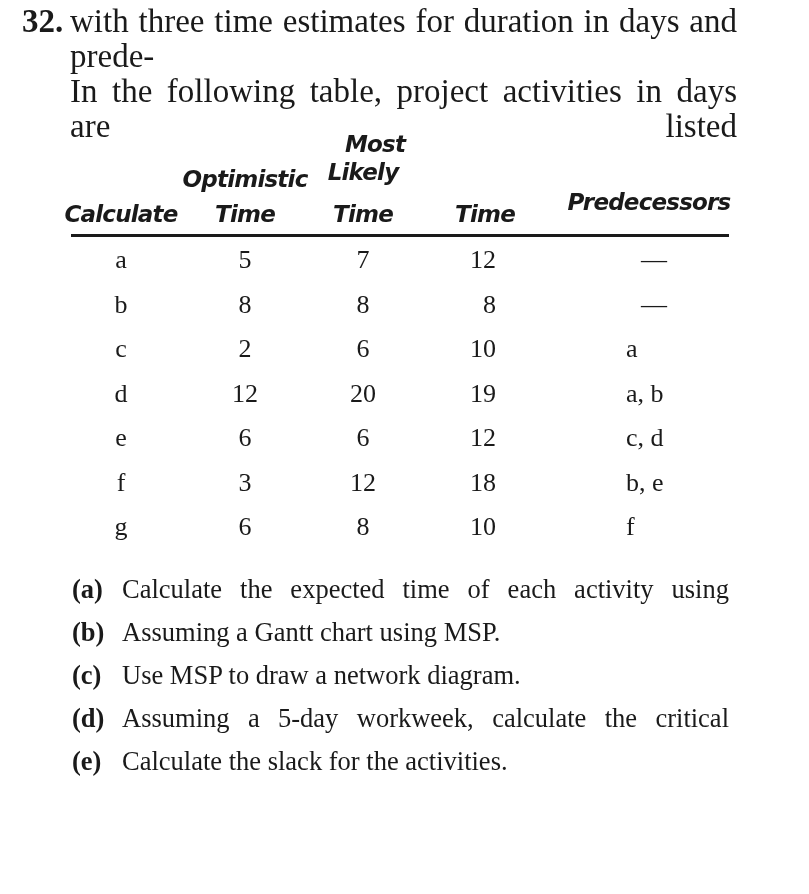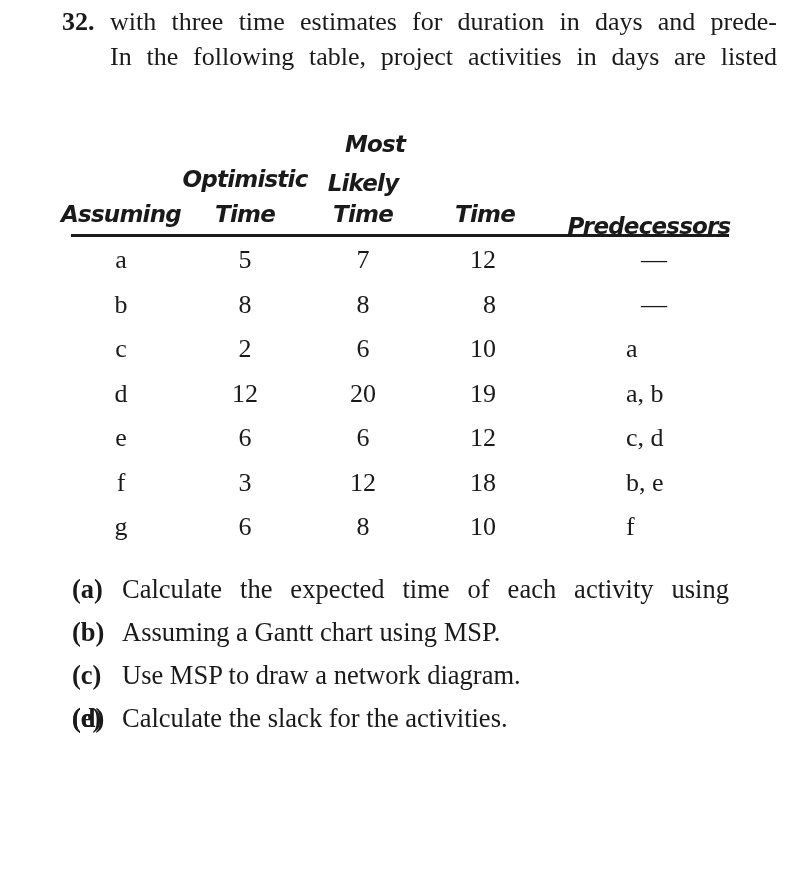--- a/index.html
+++ b/index.html
@@ -3,21 +3,21 @@
   <meta charset="utf-8">
   <style>
     html, body { margin: 0; padding: 0; background: #ffffff; }
     body {
       width: 809px; height: 894px; position: relative; overflow: hidden;
       font-family: "Liberation Serif", "DejaVu Serif", serif;
       color: #1a1a1a;
     }
     .intro {
       position: absolute; left: 22px; top: 4px; width: 715px;
-      font-size: 26px; line-height: 35px; margin-left: 40px;
+      font-size: 33px; line-height: 35px;
     }
     .intro .num {
       position: absolute; left: 0; top: 0; font-weight: bold;
     }
     .intro .text {
       margin-left: 48px; display: block; text-align: justify;
     }
     .intro .text span { display: block; }
 
     .tbl {
@@ -58,32 +58,32 @@
 <div class="intro">
   <span class="num">32.</span>
   <div class="text">
     <span class="justify-line">with three time estimates for duration in days and prede-</span>
     <span class="justify-line">In the following table, project activities in days are listed</span>
   </div>
 </div>
 
 <div class="tbl">
   <div class="hdr">
-    <span class="h" style="left:50px; top:74px;">Assuming</span>
+    <span class="h" style="left:50px; top:74px;">Calculate</span>
 
     <span class="h" style="left:174px; top:39px;">Optimistic</span>
     <span class="h" style="left:174px; top:74px;">Time</span>
 
     <span class="h" style="left:304px; top:4px;">Most</span>
-    <span class="h" style="left:292px; top:43px;">Likely</span>
+    <span class="h" style="left:292px; top:32px;">Likely</span>
     <span class="h" style="left:292px; top:74px;">Time</span>
 
     <span class="h" style="left:414px; top:74px;">Time</span>
 
-    <span class="h" style="left:578px; top:86px;">Predecessors</span>
+    <span class="h" style="left:578px; top:62px;">Predecessors</span>
     <div class="rule"></div>
   </div>
 
   <div class="rows">
     <div class="row">
       <span class="cell c-act">a</span>
       <span class="cell c-opt">5</span>
       <span class="cell c-ml">7</span>
       <span class="cell c-pes">12</span>
       <span class="cell c-pre dash">—</span>
@@ -148,20 +148,21 @@
   </div>
   <div class="q">
     <span class="lbl">(c)</span>
     <div class="qt">
       <span>Use MSP to draw a network diagram.</span>
     </div>
   </div>
   <div class="q">
     <span class="lbl">(d)</span>
     <div class="qt">
+      <span class="justify-line">Assuming a 5-day workweek, calculate the critical</span>
     </div>
   </div>
   <div class="q">
     <span class="lbl">(e)</span>
     <div class="qt">
       <span>Calculate the slack for the activities.</span>
     </div>
   </div>
 </div>
 

